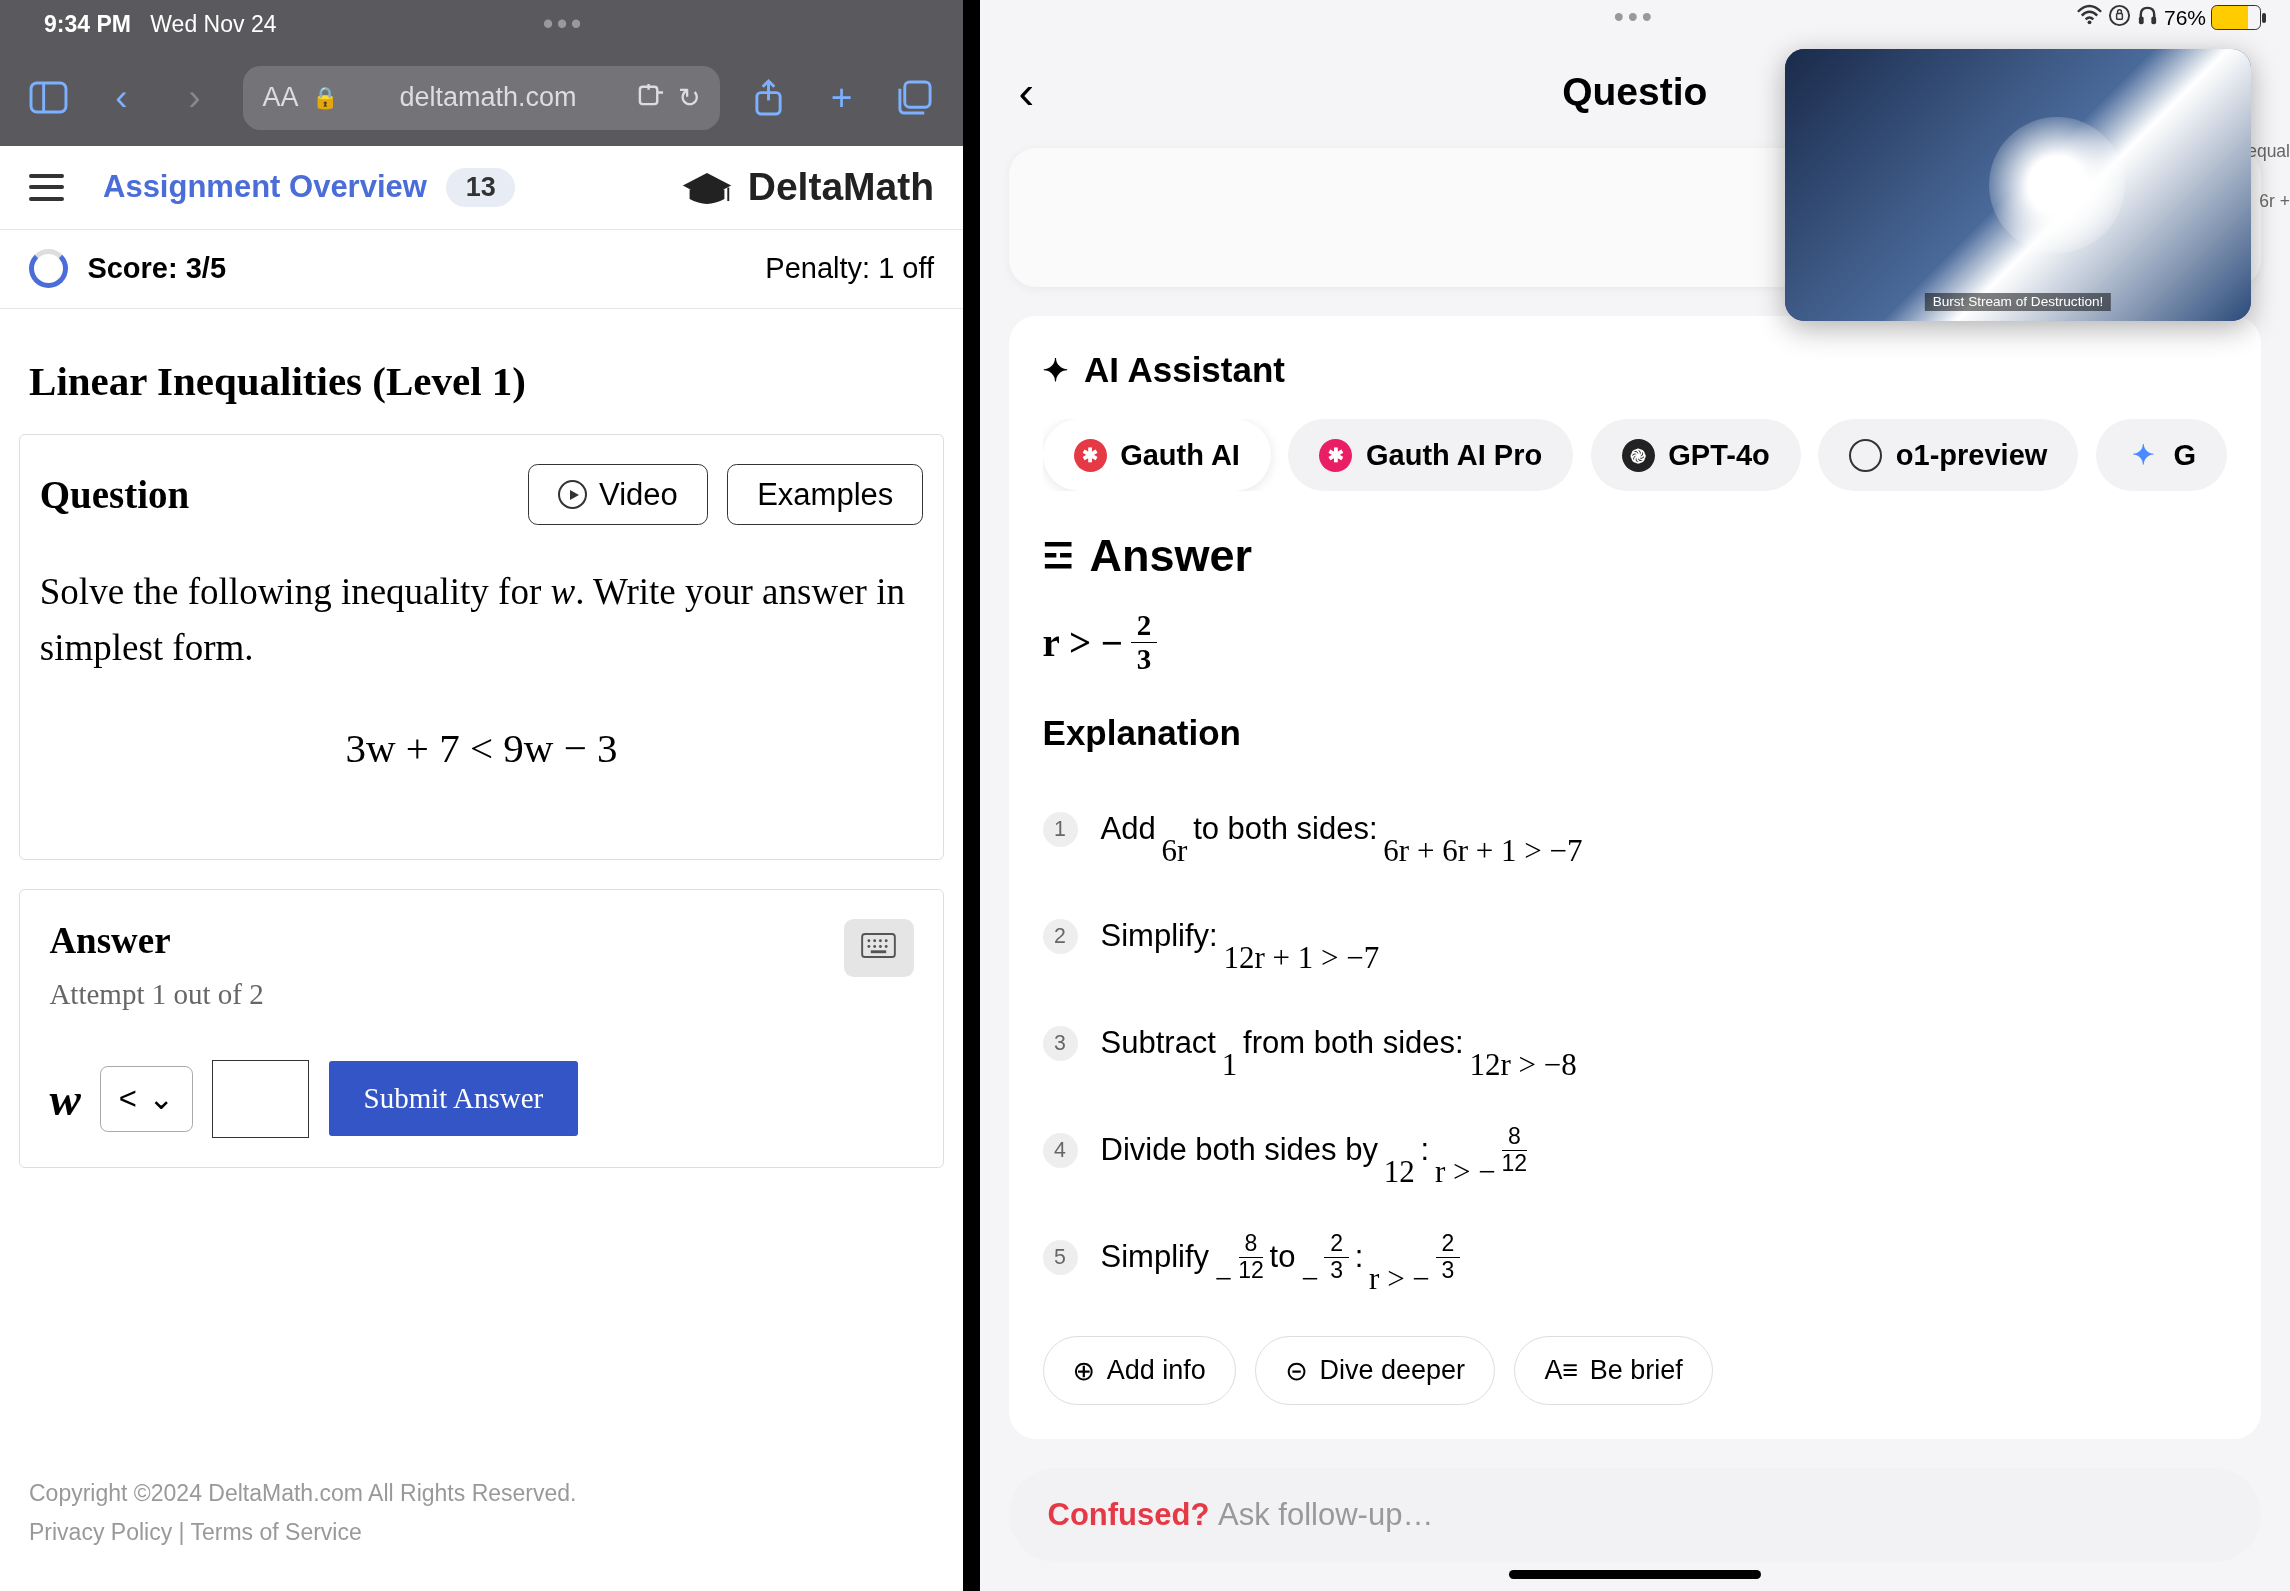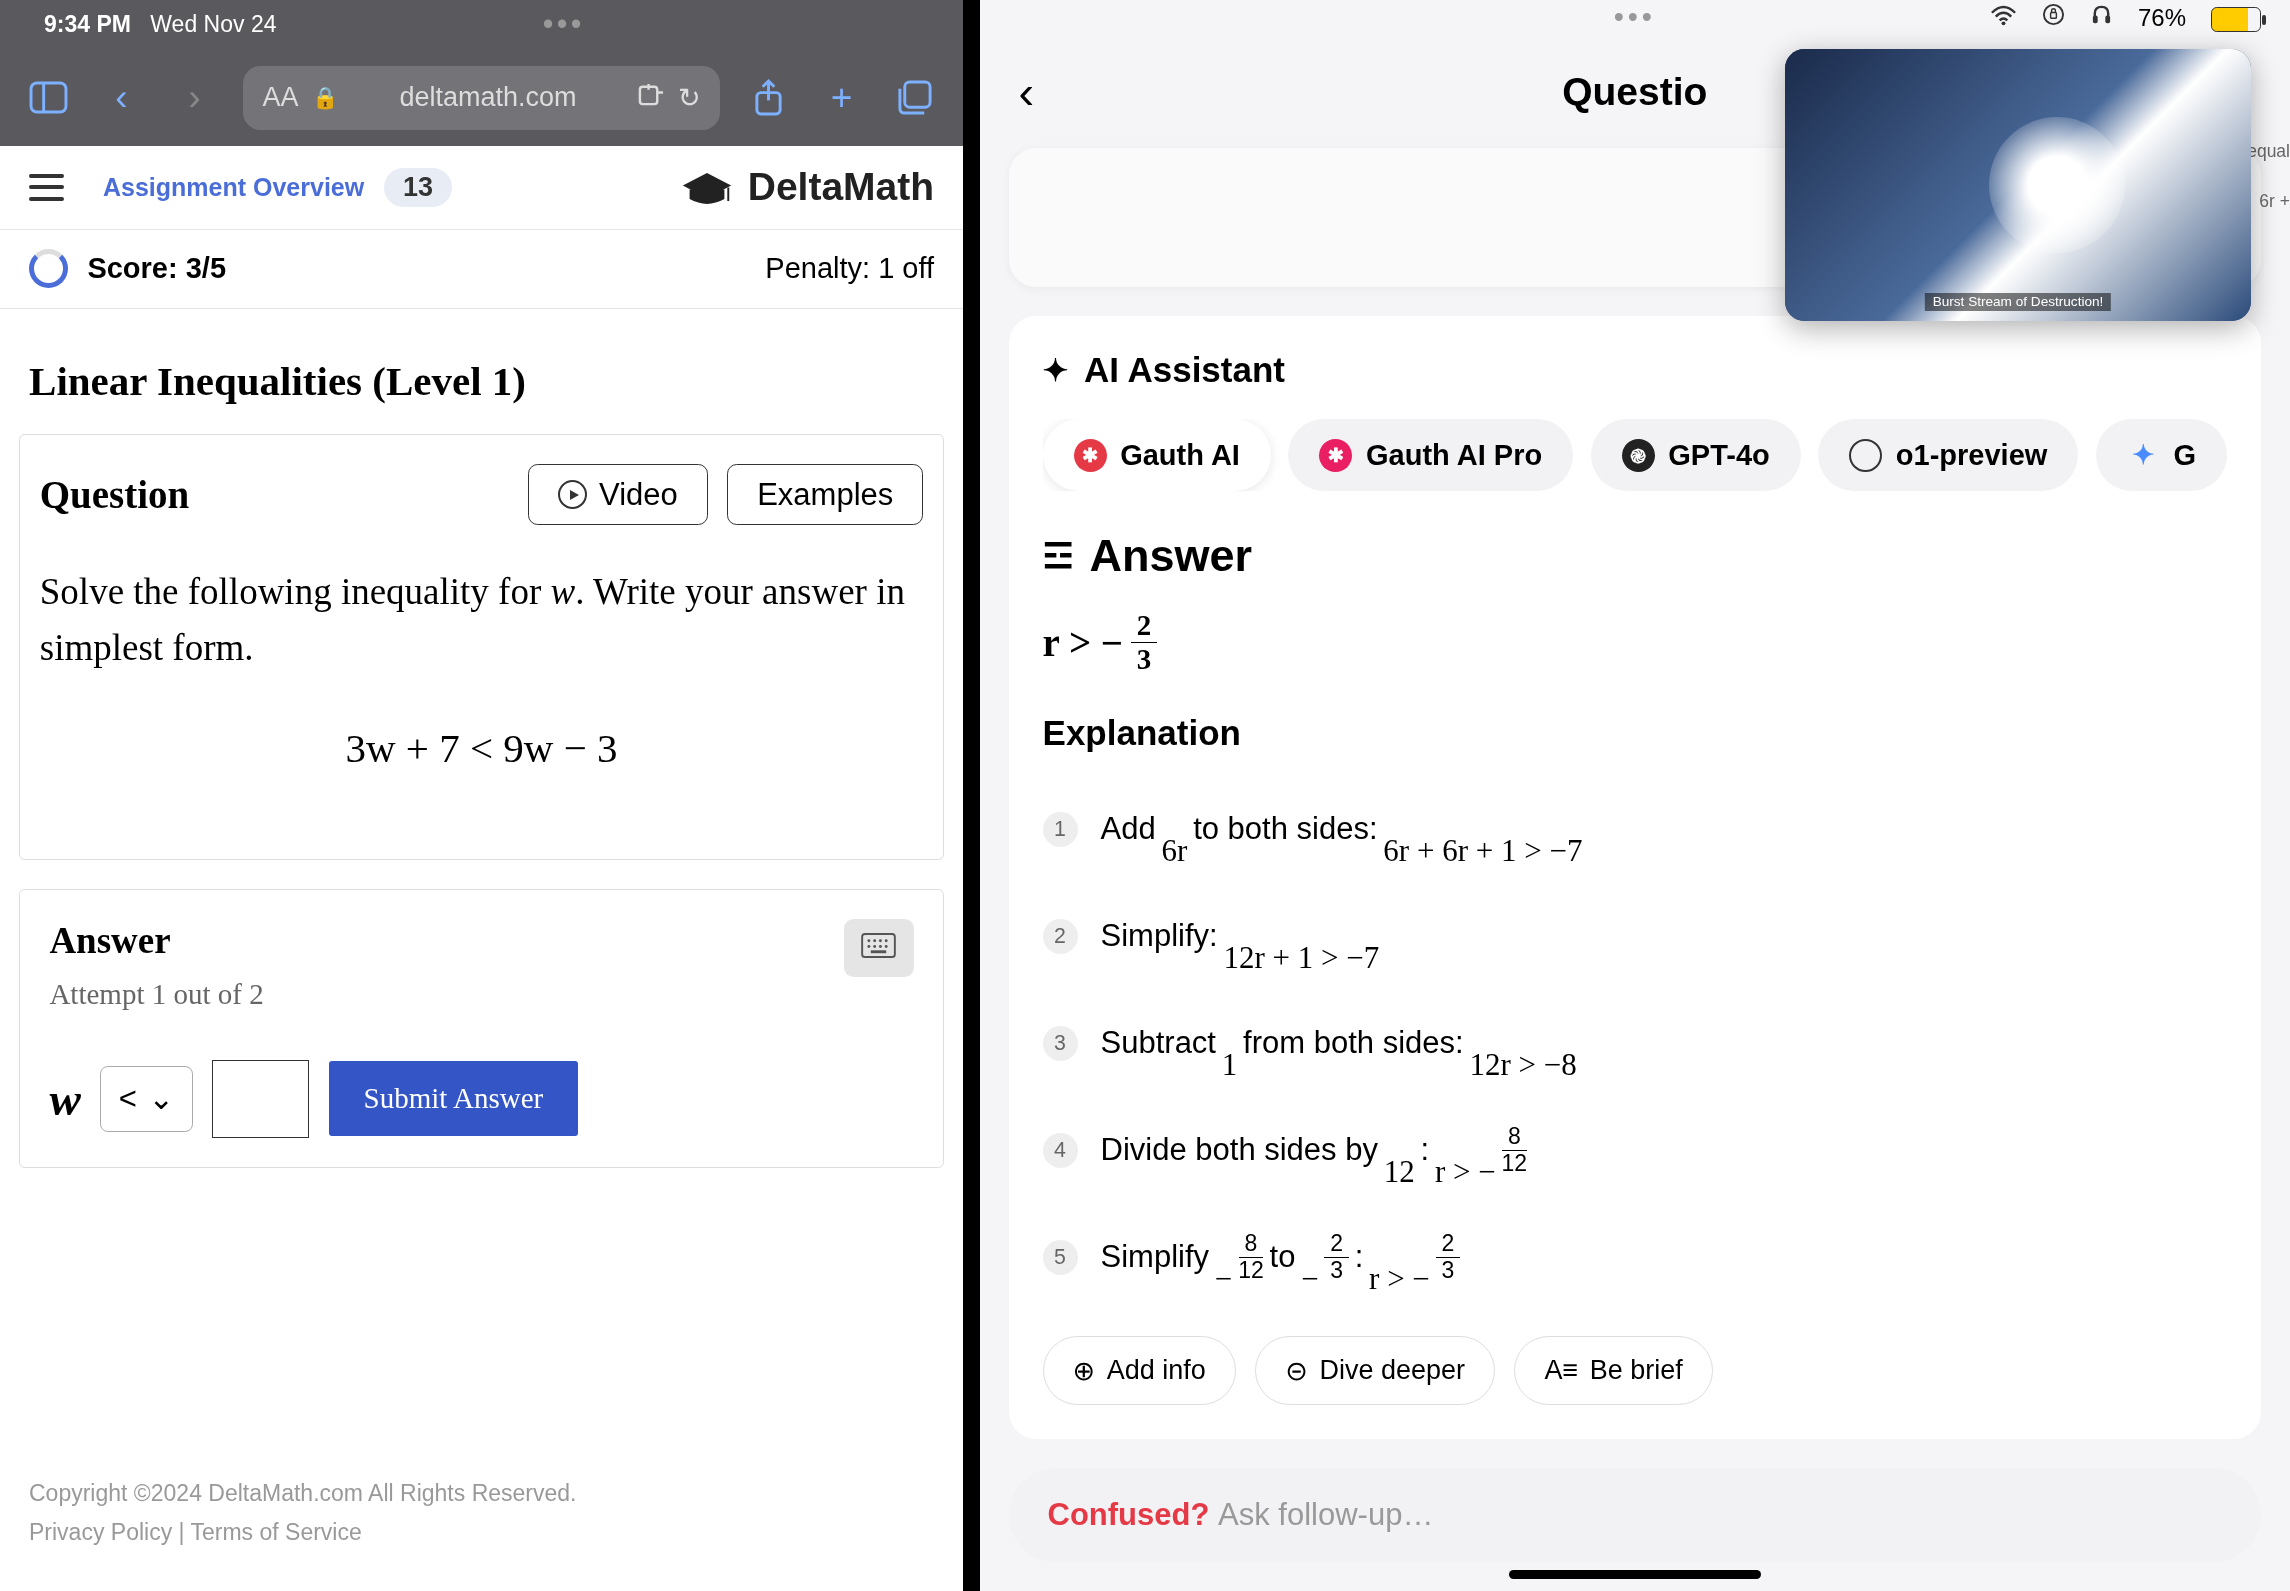--- a/index.html
+++ b/index.html
@@ -20,21 +20,21 @@
 .safari-icon.disabled { color: #888; }
 .url-bar { flex: 1; background: #747478; border-radius: 17.5px; height: 64px; display: flex; align-items: center; padding: 0 19.4px; color: #ddd; font-size: 27px; gap: 13.6px; max-width: 524px; margin: 0 auto; }
 .url-bar .aa { font-size: 27px; font-weight: 500; }
 .url-bar .lock { font-size: 21.3px; }
 .url-bar .domain { flex: 1; text-align: center; }
 
 
 .dm-header { display: flex; align-items: center; padding: 19.4px 29px; border-bottom: 1px solid #e5e5e5; }
 .hamburger { width: 35px; height: 27px; display: flex; flex-direction: column; justify-content: space-between; margin-right: 39px; }
 .hamburger span { height: 3.9px; background: #333; border-radius: 1.9px; }
-.assignment-link { color: #4a6dd8; font-size: 25px; font-weight: 600; }
+.assignment-link { color: #4a6dd8; font-size: 31px; font-weight: 600; }
 .badge { background: #e8ecf5; color: #333; border-radius: 19.4px; padding: 3.9px 19.4px; margin-left: 19.4px; font-size: 27px; font-weight: 600; }
 .dm-logo { margin-left: auto; display: flex; align-items: center; gap: 11.6px; font-size: 39px; font-weight: 700; color: #222; }
 .grad-cap { width: 58px; height: 39px; }
 
 
 .score-bar { display: flex; align-items: center; padding: 19.4px 29px; border-bottom: 1px solid #e5e5e5; font-size: 29px; }
 .score-circle { width: 39px; height: 39px; border: 5.8px solid #4a6dd8; border-top-color: #ddd; border-radius: 50%; margin-right: 19.4px; }
 .score-text { font-weight: 700; }
 .penalty { margin-left: auto; }
 .penalty b { font-weight: 400; }
@@ -62,21 +62,21 @@
 .select-box { border: 1px solid #aaa; border-radius: 7.8px; padding: 13.6px 17.5px; display: flex; align-items: center; gap: 11.6px; font-size: 31px; }
 .answer-input { border: 1.9px solid #333; width: 97px; height: 78px; font-size: 31px; text-align: center; }
 .submit-btn { background: #3355c5; color: #fff; border: none; border-radius: 3px; padding: 21.3px 35px; font-size: 29px; font-family: Georgia, serif; }
 
 .footer { padding: 39px 29px; color: #999; font-size: 23px; line-height: 1.7; }
 .footer a { color: #999; text-decoration: none; }
 
 
 .status-bar-right { height: 49px; display: flex; align-items: center; padding: 0 29px; font-size: 23px; position: relative; }
 .status-bar-right .dots-r { position: absolute; left: 50%; transform: translateX(-50%); font-size: 29px; letter-spacing: 3.9px; color: #999; }
-.status-icons-right { margin-left: auto; display: flex; align-items: flex-end; gap: 25px; font-size: 24px; }
+.status-icons-right { margin-left: auto; display: flex; align-items: center; gap: 5px; font-size: 21px; }
 .battery { width: 50px; height: 25px; border: 1.9px solid #333; border-radius: 5.8px; position: relative; background: linear-gradient(to right, #ffcc00 76%, transparent 76%); }
 .battery::after { content: ''; position: absolute; right: -5.8px; top: 6.8px; width: 3.9px; height: 9.7px; background: #333; border-radius: 1.9px; }
 
 .right-header { display: flex; align-items: center; padding: 29px 39px; font-size: 39px; font-weight: 700; position: relative; }
 .back-chev { font-size: 47px; font-weight: 300; margin-right: auto; }
 .right-title { position: absolute; left: 50%; transform: translateX(-50%); }
 
 .pip { position: absolute; right: 39px; top: 49px; width: 466px; height: 272px; background: #3a5080; border-radius: 19.4px; overflow: hidden; box-shadow: 0 7.8px 29px rgba(0,0,0,0.3); z-index: 10; }
 .pip-content { width: 100%; height: 100%; background: linear-gradient(135deg, #1a2a4a 0%, #4a6a9a 50%, #fff 60%, #2a4a7a 100%); display: flex; align-items: center; justify-content: center; }
 .pip-flash { width: 136px; height: 136px; background: radial-gradient(circle, #fff 30%, rgba(255,255,255,0.4) 60%, transparent 80%); border-radius: 50%; margin-left: 78px; }

